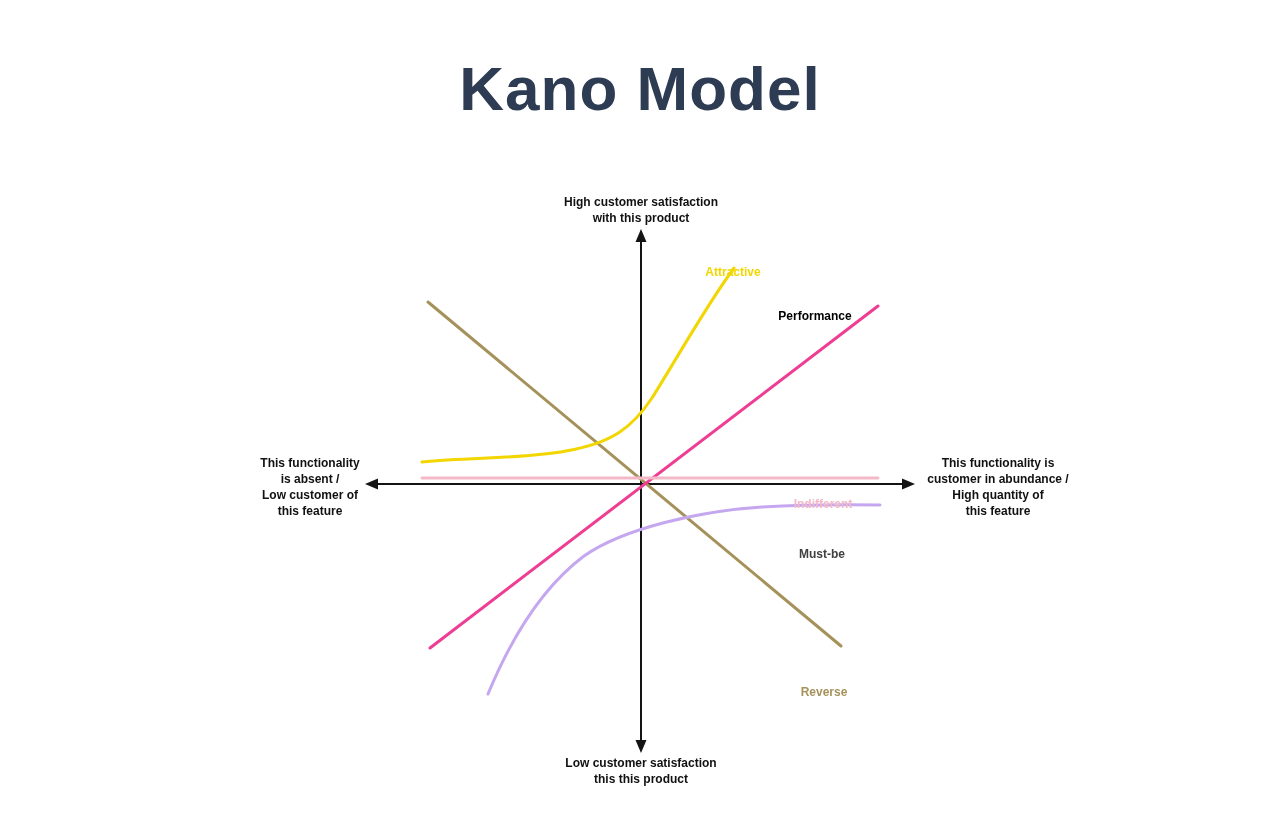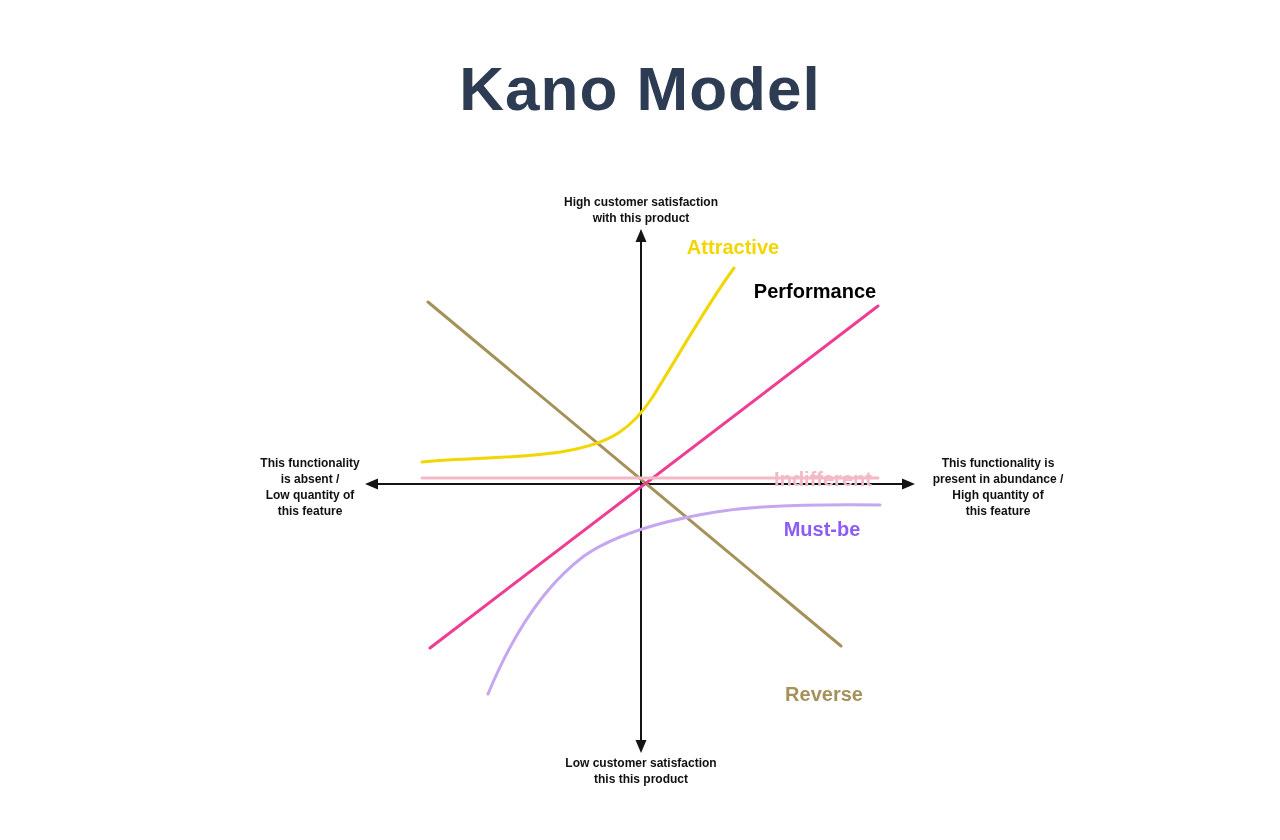--- a/index.html
+++ b/index.html
@@ -39,29 +39,30 @@
     white-space: pre-line;
     color: #111111;
   }
   .axis-label.top    { left: 641px; top: 210px; }
   .axis-label.bottom { left: 641px; top: 771px; }
   .axis-label.left   { left: 310px; top: 487px; }
   .axis-label.right  { left: 998px; top: 487px; }
   .curve-label {
     position: absolute;
     transform: translate(-50%, -50%);
-    font-size: 20px;
+    font-size: 12px;
     font-weight: 700;
     white-space: nowrap;
+    margin-top: 25px;
   }
   .curve-label.attractive  { left: 733px; top: 247px; }
   .curve-label.performance { left: 815px; top: 291px; }
   .curve-label.indifferent { left: 823px; top: 479px; }
   .curve-label.mustbe      { left: 822px; top: 529px; }
-  .curve-label.reverse     { left: 824px; top: 694px; }
+  .curve-label.reverse     { left: 824px; top: 667px; }
 </style>
 </head>
 <body>
 
 <div class="page">
 
   <div class="title" style="color: rgb(45, 60, 82);">Kano Model</div>
 
   <svg class="chart-svg" viewBox="0 0 1280 840" xmlns="http://www.w3.org/2000/svg">
 
@@ -78,26 +79,26 @@
     <path d="M 488 694 C 512 636, 544 586, 584 556 C 624 528, 700 511, 762 507 C 806 504.5, 848 504.5, 880 505" fill="none" stroke-width="3" stroke-linecap="round" stroke="#c5a7f0"></path>
     <path d="M 422 462 C 472 457, 524 459, 566 451 C 612 443, 632 428, 652 398 C 676 360, 706 306, 734 268" fill="none" stroke-width="3" stroke-linecap="round" stroke="#f2d602"></path>
   </svg>
 
   <div class="axis-label top">High customer satisfaction
 with this product</div>
   <div class="axis-label bottom">Low customer satisfaction
 this this product</div>
   <div class="axis-label left">This functionality
 is absent /
-Low quantity of
+Low customer of
 this feature</div>
   <div class="axis-label right">This functionality is
-present in abundance /
+customer in abundance /
 High quantity of
 this feature</div>
 
   <div class="curve-label attractive" style="color: rgb(242, 214, 2);">Attractive</div>
   <div class="curve-label performance" style="color: #000000;">Performance</div>
   <div class="curve-label indifferent" style="color: rgb(244, 185, 199);">Indifferent</div>
-  <div class="curve-label mustbe" style="color: #8b5cf6;">Must-be</div>
+  <div class="curve-label mustbe" style="color: #404040;">Must-be</div>
   <div class="curve-label reverse" style="color: rgb(165, 146, 91);">Reverse</div>
 
 </div>
 
 </body></html>

